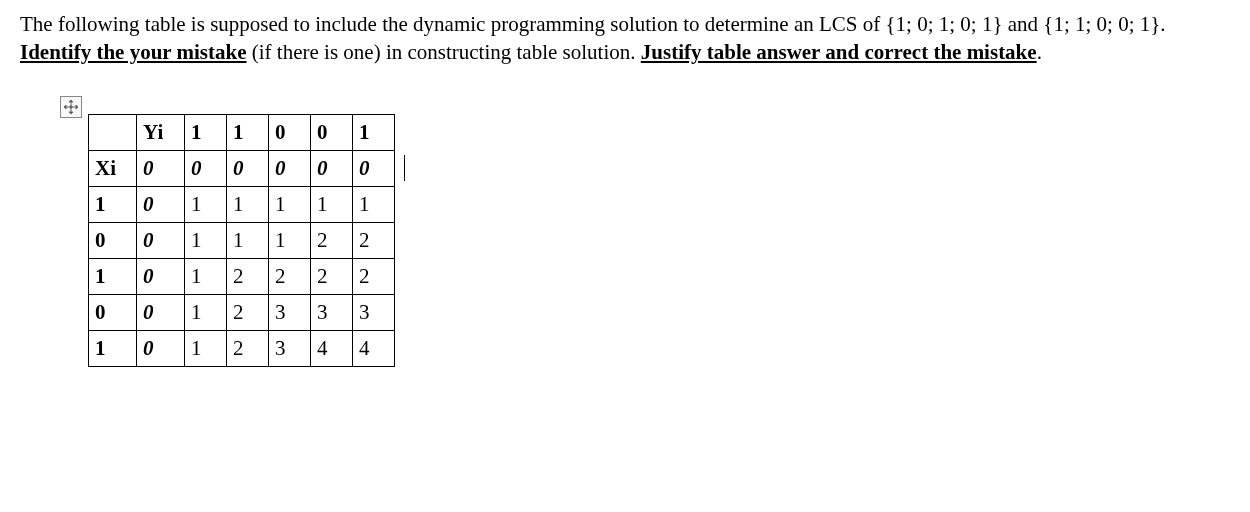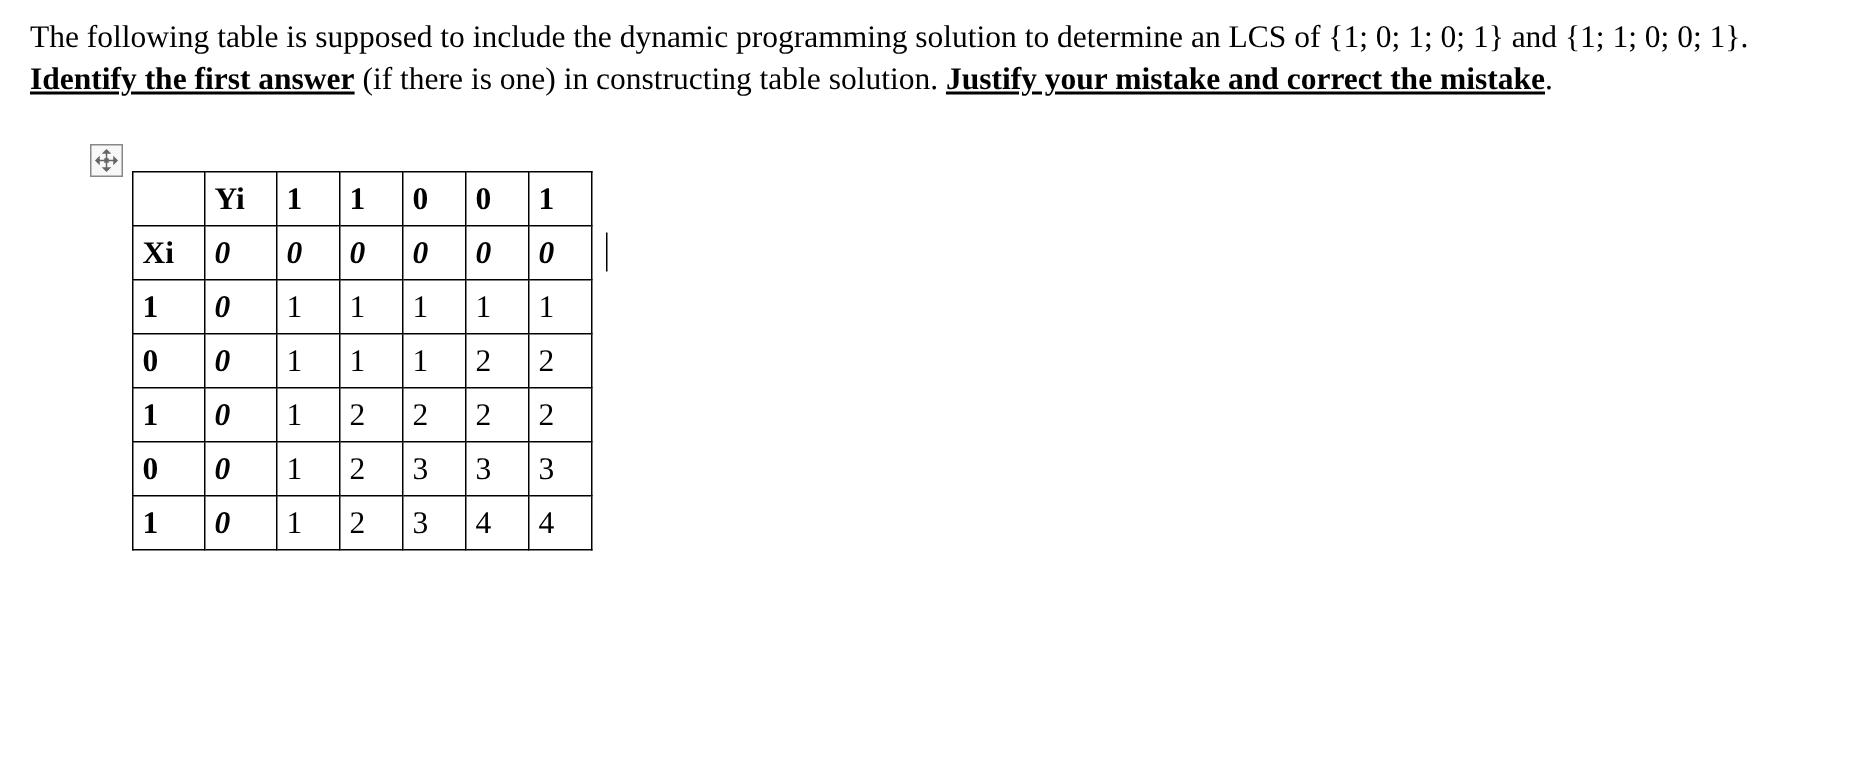--- a/index.html
+++ b/index.html
@@ -101,21 +101,21 @@
       position: absolute;
     }
     .end-after-table {
       position: absolute;
     }
   </style>
 </head>
 <body>
 
 <div class="problem-text">
-  <span>The following table is supposed to include the dynamic programming solution to determine an LCS of {1; 0; 1; 0; 1} and {1; 1; 0; 0; 1}. </span><span class="underline-bold">Identify the first answer</span><span> (if there is one) in constructing table solution. </span><span class="underline-bold">Justify your mistake and correct the mistake</span><span>.</span>
+  <span>The following table is supposed to include the dynamic programming solution to determine an LCS of {1; 0; 1; 0; 1} and {1; 1; 0; 0; 1}. </span><span class="underline-bold">Identify the your mistake</span><span> (if there is one) in constructing table solution. </span><span class="underline-bold">Justify table answer and correct the mistake</span><span>.</span>
 </div>
 
 <div class="table-area">
   <div class="move-handle">
     <svg viewBox="0 0 16 16">
       <path d="M8 1 L10 3 L6 3 Z M8 15 L10 13 L6 13 Z M1 8 L3 6 L3 10 Z M15 8 L13 6 L13 10 Z M7 7 H9 V9 H7 Z M8 3 V13 M3 8 H13" stroke="#666" stroke-width="1" fill="#666"></path>
     </svg>
   </div>
 
   <div class="table-wrap">

